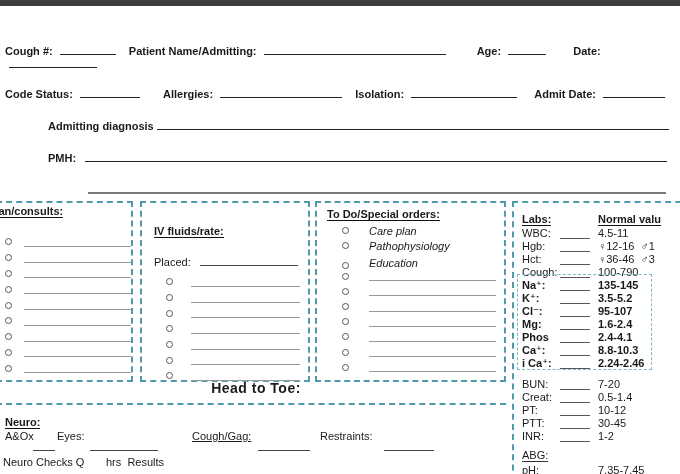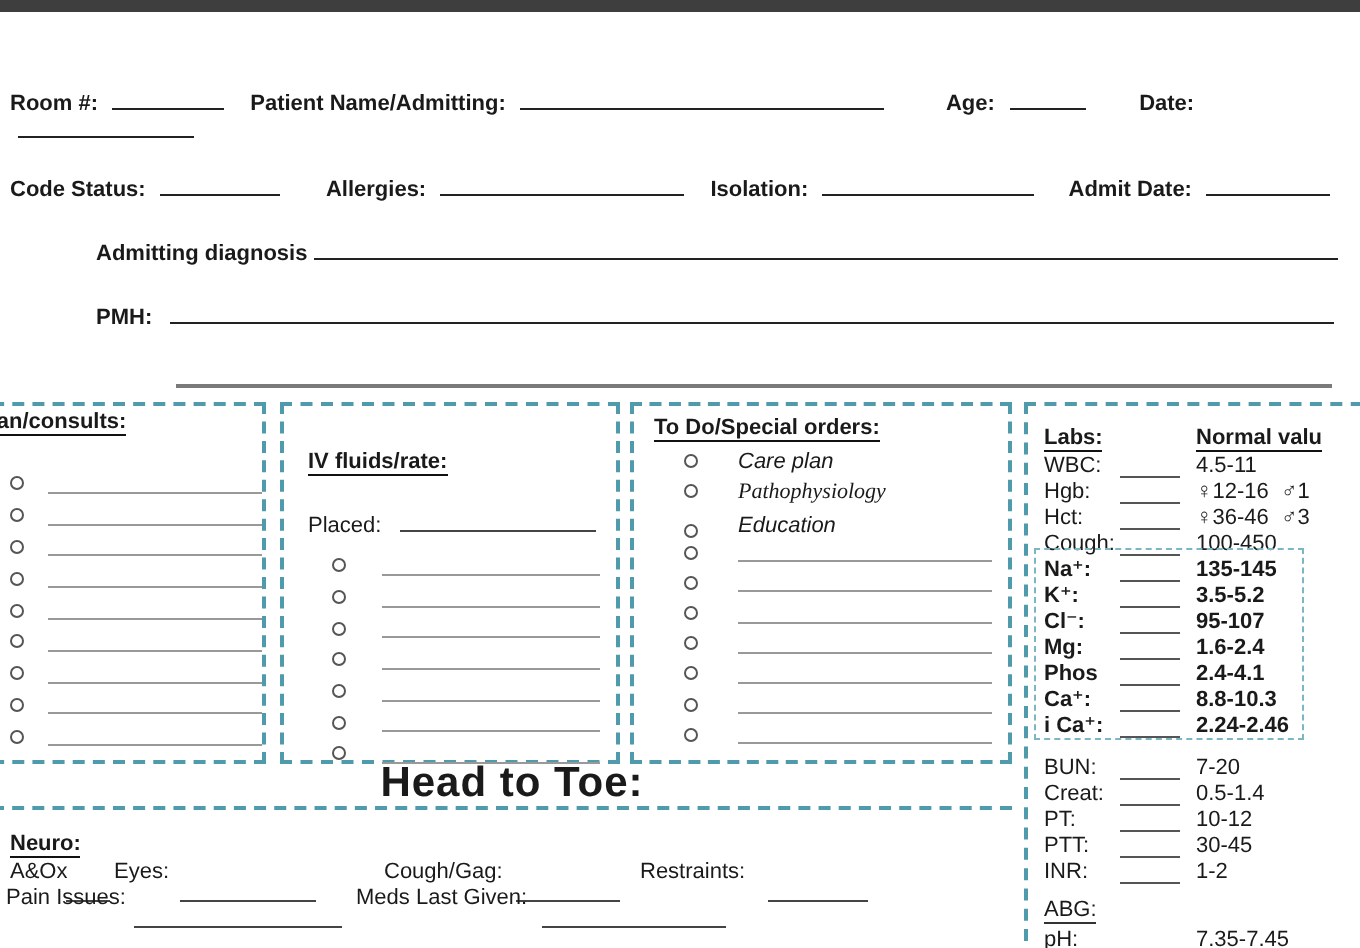--- a/index.html
+++ b/index.html
@@ -21,33 +21,33 @@
   
   .brow{display:flex;align-items:center;gap:0;}
   
   .lrow{display:flex;align-items:flex-end;height:13px;padding-left:8px;box-sizing:border-box;}
   .lrow .lab{width:38px;flex:0 0 auto;line-height:12px;}
   .lrow .lblank{width:30px;flex:0 0 auto;border-bottom:1px solid #555;height:10px;margin-right:8px;}
   .lrow .val{white-space:pre;line-height:12px;}
   .lrow.bold .lab,.lrow.bold .val{font-weight:bold;}
   .elec-wrap{position:relative;}
   .elec-border{position:absolute;left:3px;width:133px;top:-4px;bottom:-1px;border:1.5px dashed var(--teal2);pointer-events:none;}
-  .h2t{font-weight:bold;font-size:21px;letter-spacing:0.5px;text-align:center;}
+  .h2t{font-weight:bold;font-size:14px;letter-spacing:0.5px;text-align:center;}
   .dashline{border-top:2px dashed var(--teal);height:0;}
   .solidline{border-top:2px solid #7a7a7a;height:0;}
 </style>
 </head>
 <body>
 
 <div id="screen">
 
   <div class="topbar"></div>
 
   <div class="abs hrow" style="left:5px;top:44px;width:670px;">
-    <span class="lab">Room #:</span>
+    <span class="lab">Cough #:</span>
     <span class="blk" style="width:56px;margin-left:4px;"></span>
     <span class="lab" style="margin-left:10px;">Patient Name/Admitting:</span>
     <span class="blk" style="width:182px;margin-left:4px;"></span>
     <span class="lab" style="margin-left:28px;">Age:</span>
     <span class="blk" style="width:38px;margin-left:4px;"></span>
     <span class="lab" style="margin-left:24px;">Date:</span>
     <span class="blk" style="width:88px;margin-left:4px;"></span>
   </div>
 
   <div class="abs hrow" style="left:5px;top:87px;width:670px;">
@@ -160,21 +160,21 @@
   </div>
 
   <div class="dashbox" style="left:315px;top:201px;width:191px;height:181px;">
     <div style="padding:5px 8px 0 10px;">
       <span class="hdr">To Do/Special orders:</span>
       <div style="margin-top:2px;">
         <div class="brow" style="height:15.2px;padding-left:15px;">
             <span class="dot"></span>
             <span class="i" style="margin-left:20px;">Care plan</span>
           </div>
-        <div class="brow" style="height:15.2px;padding-left:15px;font-family:Liberation Serif, serif;">
+        <div class="brow" style="height:15.2px;padding-left:15px;">
             <span class="dot"></span>
             <span class="i" style="margin-left:20px;">Pathophysiology</span>
           </div>
         <div class="brow" style="height:15.2px;padding-left:15px;align-items:flex-end;">
             <span class="dot"></span>
             <span class="i" style="margin-left:20px;">Education</span>
           </div>
         <div class="brow" style="height:15.2px;padding-left:15px;">
             <span class="dot"></span>
             <span class="gline" style="width:142px;margin-left:20px;"></span>
@@ -226,21 +226,21 @@
           <span class="val">♀12-16  ♂1</span>
         </div>
       <div class="lrow">
           <span class="lab">Hct:</span>
           <span class="lblank"></span>
           <span class="val">♀36-46  ♂3</span>
         </div>
       <div class="lrow">
           <span class="lab">Cough:</span>
           <span class="lblank"></span>
-          <span class="val">100-450</span>
+          <span class="val">100-790</span>
         </div>
 
       <div class="elec-wrap">
         <div class="elec-border"></div>
         <div class="lrow bold">
             <span class="lab">Na⁺:</span>
             <span class="lblank"></span>
             <span class="val">135-145</span>
           </div>
         <div class="lrow bold">
@@ -317,27 +317,27 @@
   <div class="abs h2t" style="left:0;top:380px;width:512px;">Head to Toe:</div>
   <div class="abs dashline" style="left:-4px;top:403px;width:510px;"></div>
 
   <span class="abs hdr" style="left:5px;top:416px;">Neuro:</span>
 
   <div class="abs" style="left:0;top:430px;width:512px;height:13px;">
     <span class="abs" style="left:5px;">A&amp;Ox</span>
     <span class="abs blk" style="left:33px;top:10px;width:22px;border-bottom-color:#444;"></span>
     <span class="abs" style="left:57px;">Eyes:</span>
     <span class="abs blk" style="left:90px;top:10px;width:68px;border-bottom-color:#444;"></span>
-    <span class="abs" style="left:192px;">Cough/Gag:</span>
+    <span class="abs" style="left:192px;text-decoration:underline;">Cough/Gag:</span>
     <span class="abs blk" style="left:258px;top:10px;width:52px;border-bottom-color:#444;"></span>
     <span class="abs" style="left:320px;">Restraints:</span>
     <span class="abs blk" style="left:384px;top:10px;width:50px;border-bottom-color:#444;"></span>
   </div>
 
-  <div class="abs" style="left:0;top:443px;width:512px;height:13px;">
-    <span class="abs" style="left:3px;">Pain Issues:</span>
-    <span class="abs blk" style="left:67px;top:10px;width:104px;border-bottom-color:#444;"></span>
-    <span class="abs" style="left:178px;">Meds Last Given:</span>
-    <span class="abs blk" style="left:271px;top:10px;width:92px;border-bottom-color:#444;"></span>
-  </div>
-
+
+  <div class="abs" style="left:0;top:456px;width:512px;height:13px;">
+    <span class="abs" style="left:3px;">Neuro Checks Q</span>
+    <span class="abs blk" style="left:84px;top:10px;width:20px;border-bottom-color:#444;"></span>
+    <span class="abs pre" style="left:106px;">hrs  Results</span>
+    <span class="abs blk" style="left:176px;top:10px;width:260px;border-bottom-color:#444;"></span>
+  </div>
 
 </div>
 
 </body></html>

